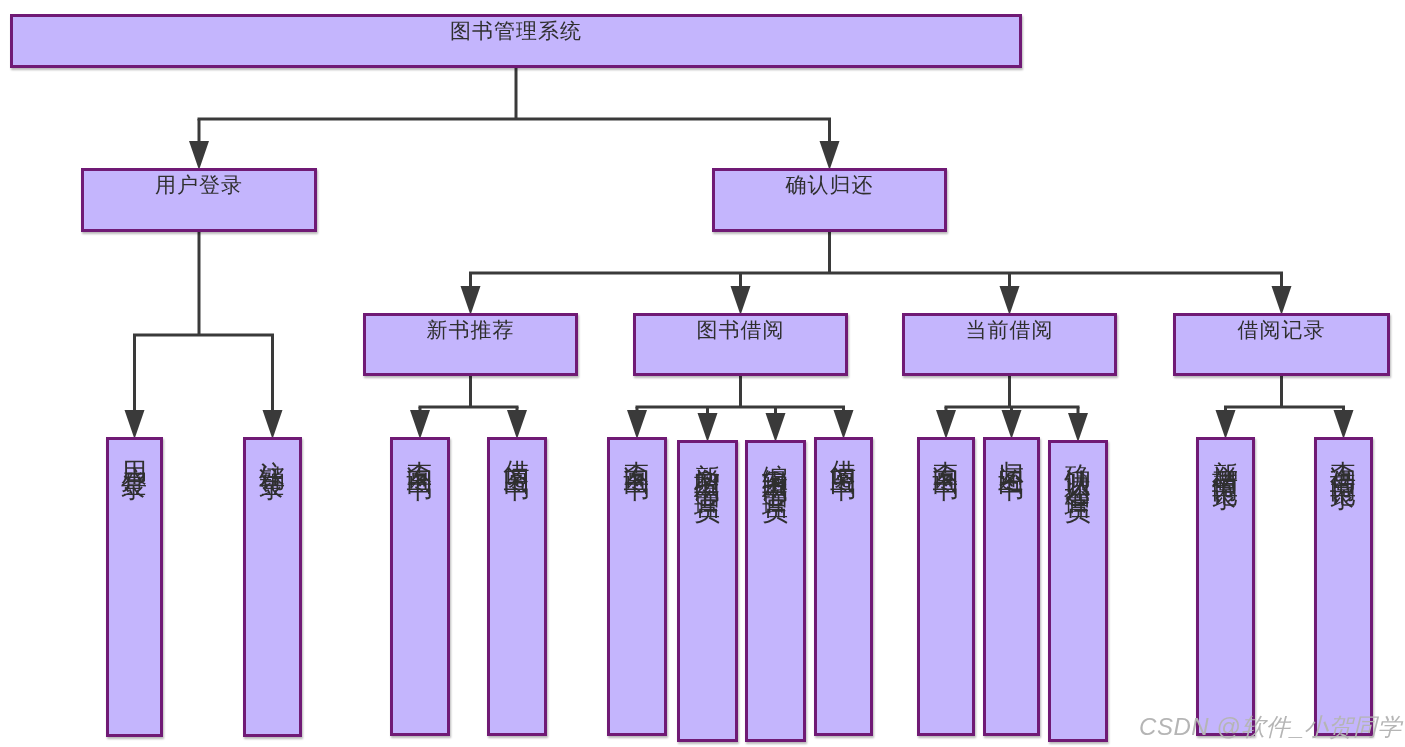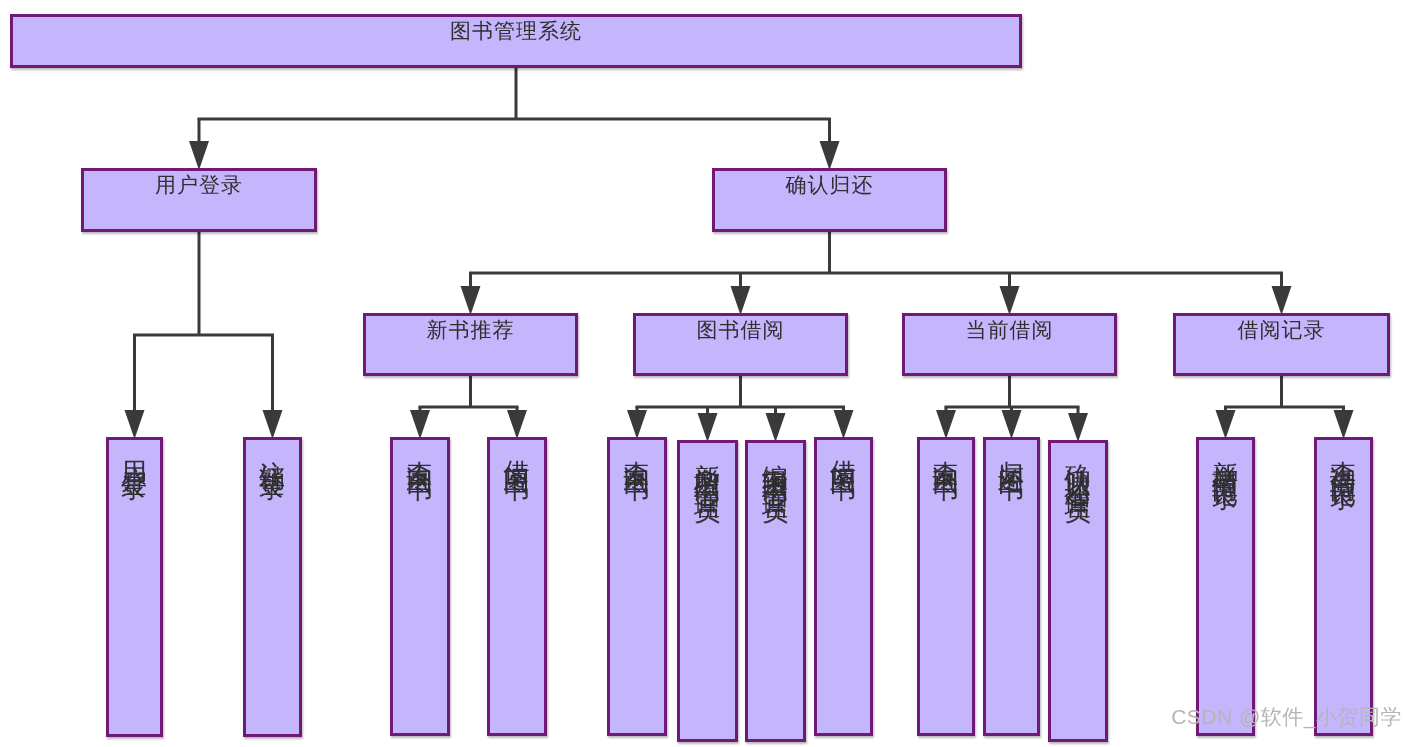--- a/index.html
+++ b/index.html
@@ -32,26 +32,27 @@
     writing-mode: vertical-rl;
     text-orientation: mixed;
     font-size: 26px;
     line-height: 1;
     letter-spacing: 5px;
     color: #2f2f2f;
   }
   .watermark {
     position: absolute;
     right: 3px;
-    bottom: 16px;
-    font-size: 21px;
+    bottom: 4px;
+    font-size: 24px;
     color: #b5b5b5;
     letter-spacing: 0.5px;
     z-index: 5;
     white-space: nowrap;
+    font-style: italic;
   }
 </style>
 </head>
 <body>
 
 <div id="stage">
     <svg id="edges-svg" width="1405" height="747">
       <line x1="516" y1="68" x2="516" y2="119" stroke="#3a3a3a" stroke-width="3"></line>
       <line x1="197.5" y1="119" x2="831" y2="119" stroke="#3a3a3a" stroke-width="3"></line>
       <line x1="199" y1="119" x2="199" y2="148" stroke="#3a3a3a" stroke-width="3"></line>

